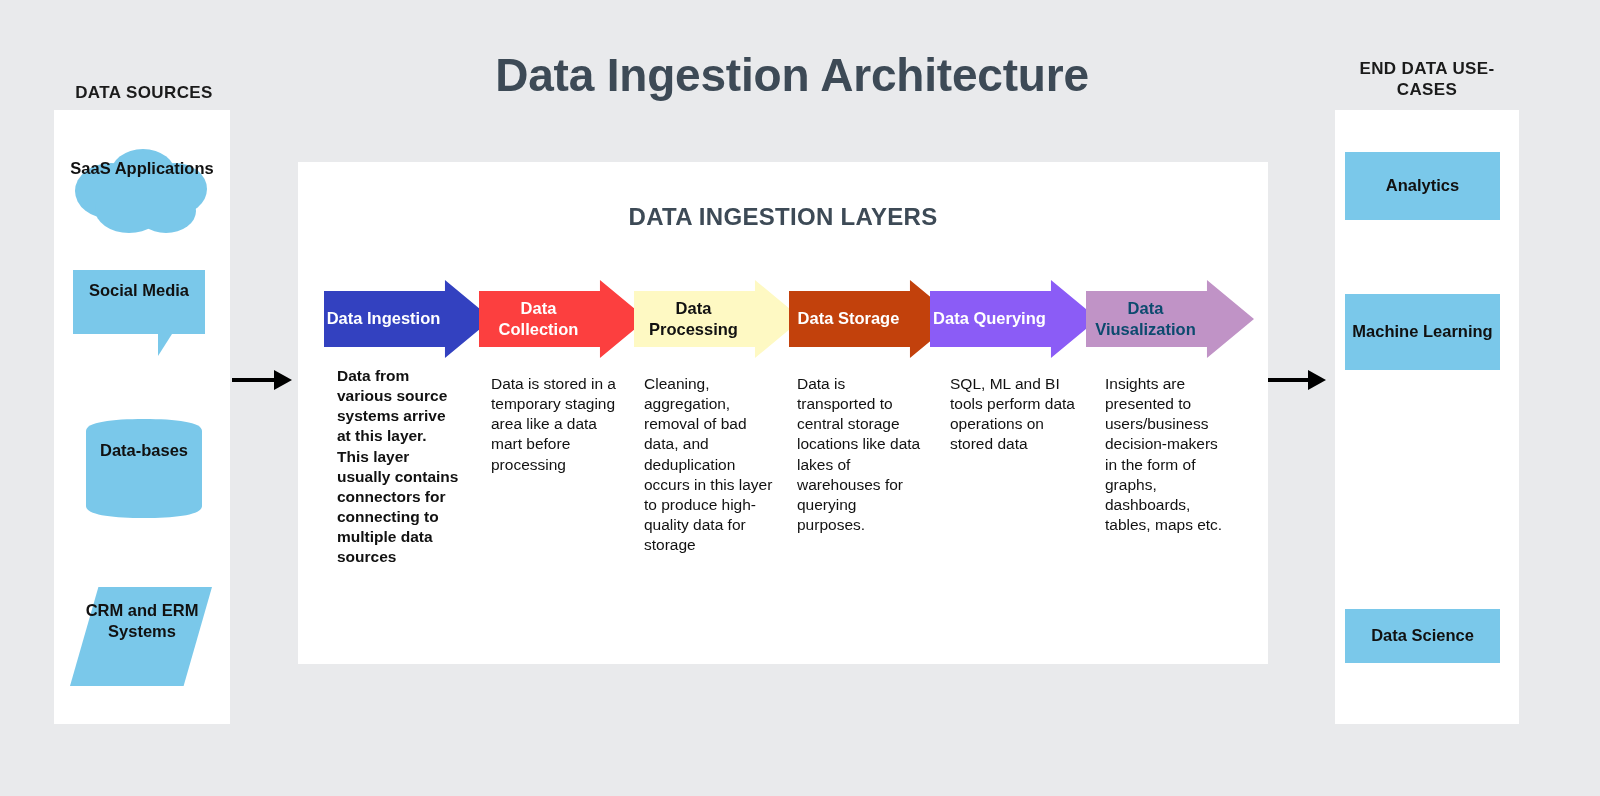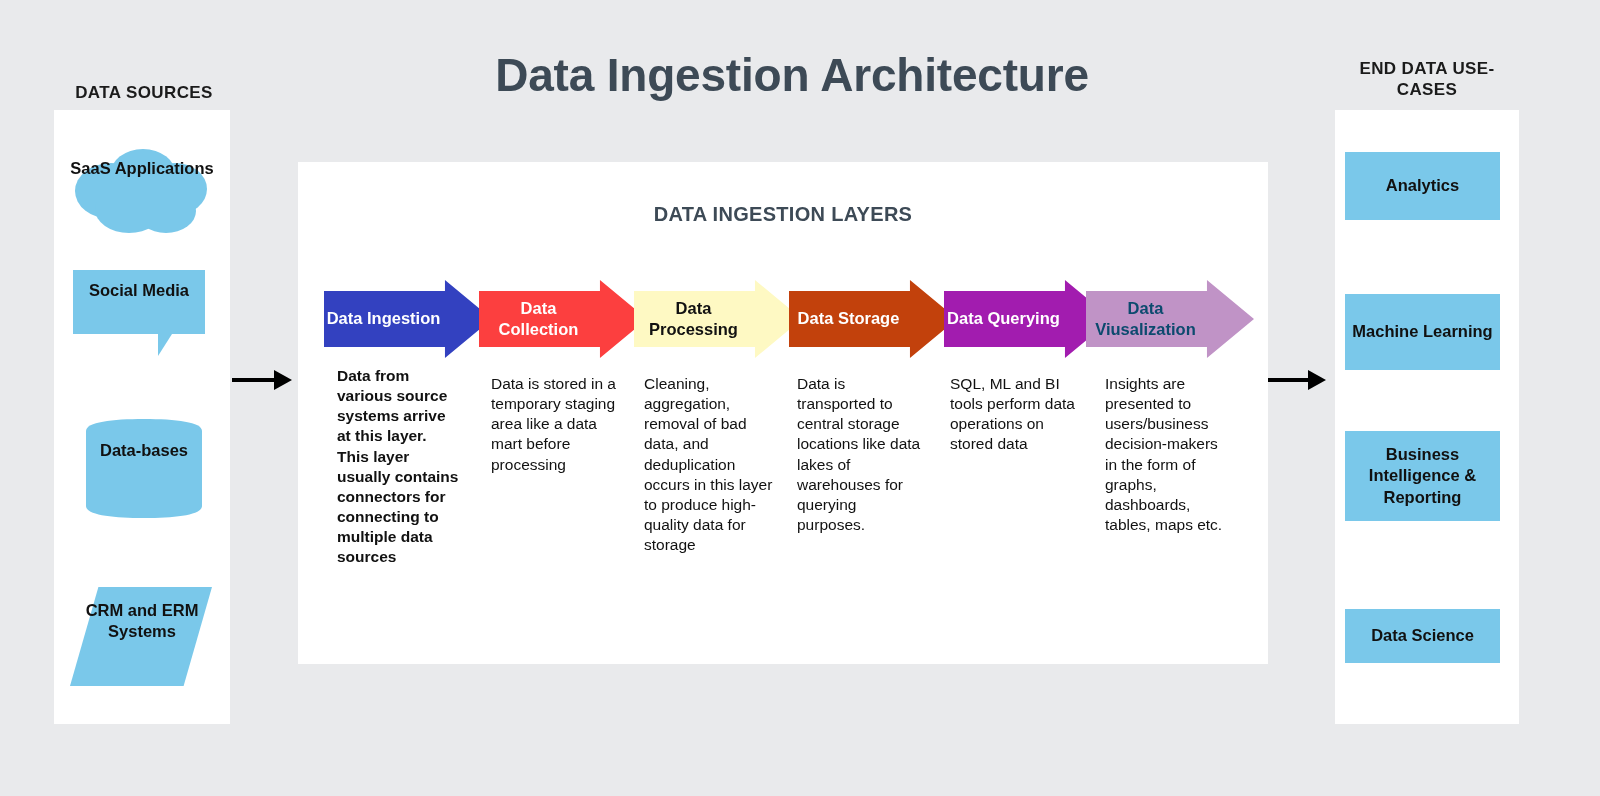--- a/index.html
+++ b/index.html
@@ -77,21 +77,21 @@
   #main-title {
     position:absolute; left:300px; top:48px; width:984px;
     text-align:center;
     font-size:46px; font-weight:700;
     color:#3d4a56;
     letter-spacing:-0.2px;
   }
   #layers-title {
     position:absolute; left:300px; top:203px; width:966px;
     text-align:center;
-    font-size:20px; font-weight:bold; color:#3d4a56;
+    font-size:24px; font-weight:bold; color:#3d4a56;
     letter-spacing:0.3px;
   }
 
   
   #arrow-row { position:absolute; left:324px; top:280px; width:930px; height:78px; }
   .chev {
     position:absolute; top:0; height:78px;
     display:flex; align-items:center; justify-content:flex-start;
     clip-path: polygon(0 14%, 72% 14%, 72% 0%, 100% 50%, 72% 100%, 72% 86%, 0 86%);
   }
@@ -173,21 +173,21 @@
     </div>
     <div class="chev" style="left: 155px; width: 168px; background: rgb(252, 63, 63);">
       <div class="chev-text" style="color: rgb(255, 255, 255);">Data Collection</div>
     </div>
     <div class="chev" style="left: 310px; width: 168px; background: #fef9c3;">
       <div class="chev-text" style="color: rgb(17, 17, 17);">Data Processing</div>
     </div>
     <div class="chev" style="left: 465px; width: 168px; background: #c2410c;">
       <div class="chev-text" style="color: rgb(255, 255, 255);">Data Storage</div>
     </div>
-    <div class="chev" style="left: 620px; width: 168px; background: #a21caf;">
+    <div class="chev" style="left: 606px; width: 168px; background: #8b5cf6;">
       <div class="chev-text" style="color: rgb(255, 255, 255);">Data Querying</div>
     </div>
     <div class="chev" style="left: 762px; width: 168px; background: rgb(192, 147, 198);">
       <div class="chev-text" style="color: #0c4a6e;">Data Viusalization</div>
     </div>
   </div>
 
   <div class="desc" style="left:337px; top:366px; width:125px;font-weight:bold;">Data from various source systems arrive at this layer. This layer usually contains connectors for connecting to multiple data sources</div>
   <div class="desc" style="left:491px; top:374px; width:130px;">Data is stored in a temporary staging area like a data mart before processing</div>
   <div class="desc" style="left:644px; top:374px; width:133px;">Cleaning, aggregation, removal of bad data, and deduplication occurs in this layer to produce high-quality data for storage</div>
@@ -199,20 +199,17 @@
     <span>END DATA USE-CASES</span>
   </div>
   <div class="panel" id="panel-usecases"></div>
 
   <div class="usecase" style="top:152px; height:68px;">
     <span>Analytics</span>
   </div>
   <div class="usecase" style="top:294px; height:76px;">
     <span>Machine Learning</span>
   </div>
-  <div class="usecase" style="top:431px; height:90px;">
-    <span>Business Intelligence &amp; Reporting</span>
-  </div>
   <div class="usecase" style="top:609px; height:54px;">
     <span>Data Science</span>
   </div>
 
 </div>
 
 </body></html>

